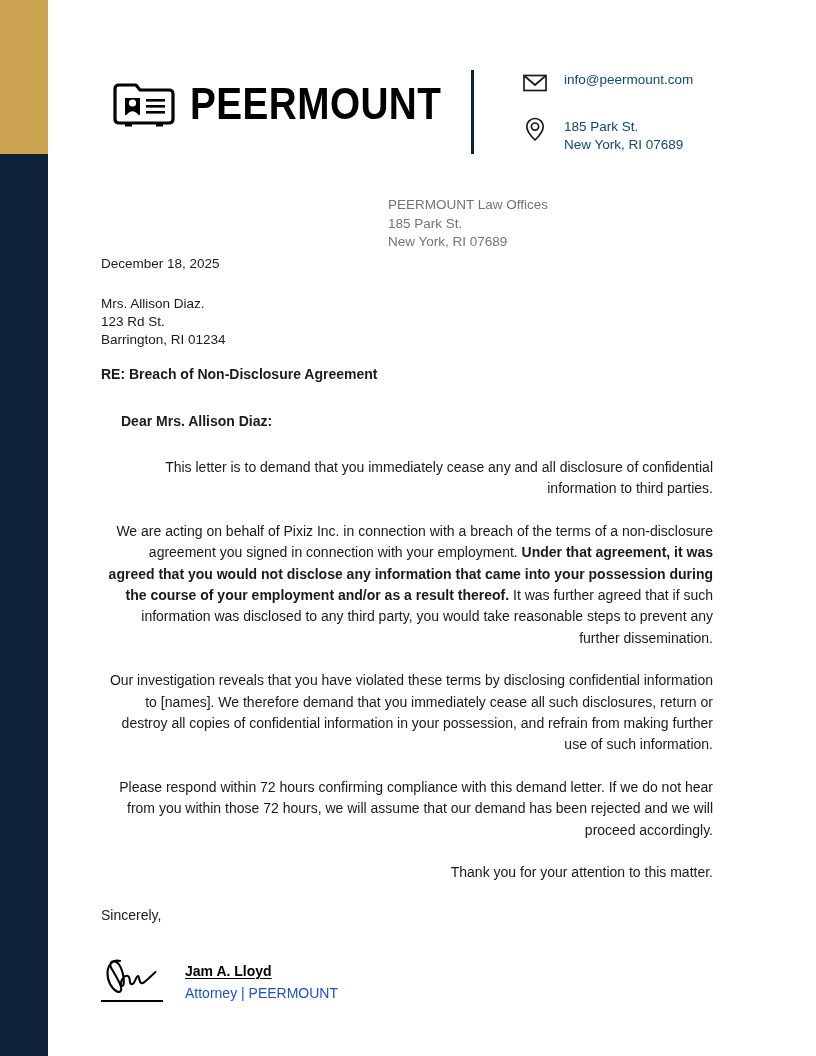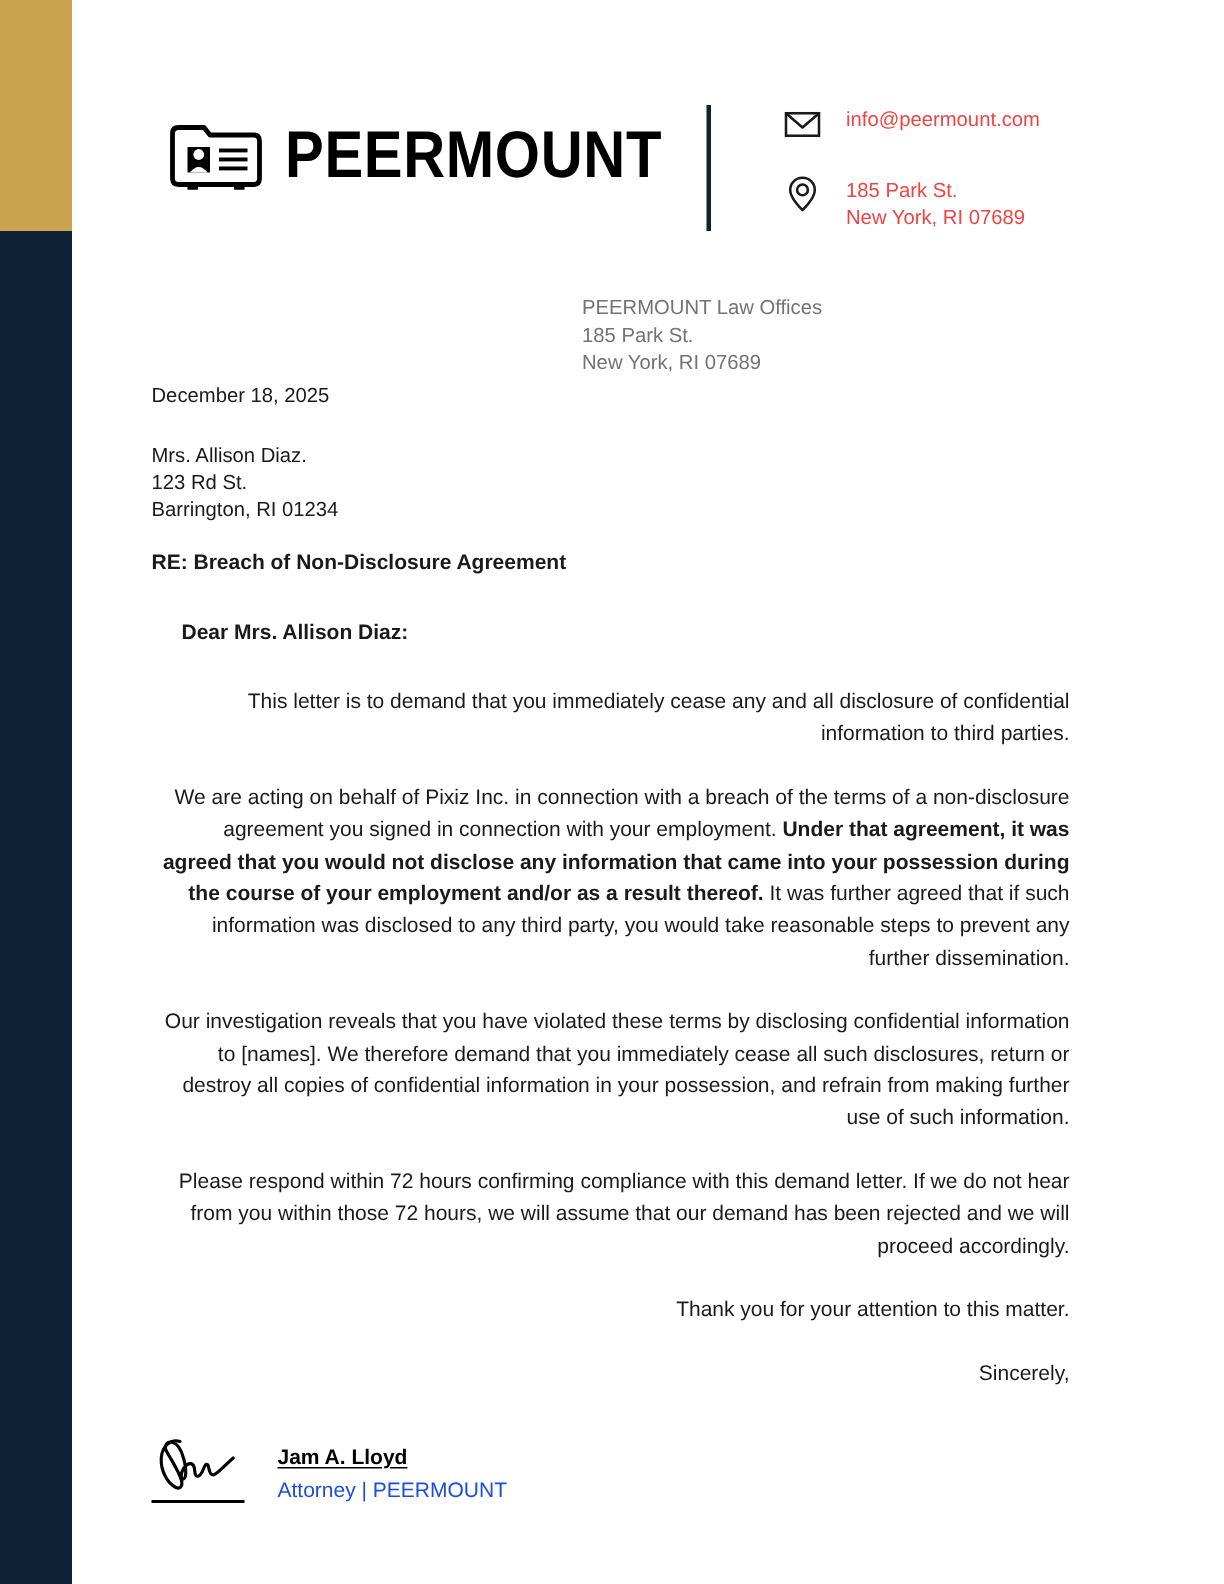--- a/index.html
+++ b/index.html
@@ -106,21 +106,21 @@
   .contact-icon {
     width: 26px;
     height: 26px;
     flex: 0 0 26px;
     display: block;
     margin-top: 1px;
   }
   .contact-text {
     font-size: 13.5px;
     line-height: 18px;
-    color: #ef4444;
+    color: #0c4a6e;
     padding-top: 3px;
   }
   .contact-text div { white-space: nowrap; }
 
   
   .sender {
     position: absolute;
     left: 388px;
     top: 196px;
     width: 333px;
@@ -170,21 +170,20 @@
     line-height: 21.4px;
     margin-bottom: 21px;
     text-align: right;
   }
   .para b { font-weight: 700; }
 
   .closing {
     font-size: 14px;
     line-height: 21.4px;
     margin-bottom: 0;
-    text-align: right;
   }
 
   
   .signature-block {
     position: absolute;
     left: 101px;
     top: 955px;
     display: flex;
     align-items: center;
     gap: 20px;

